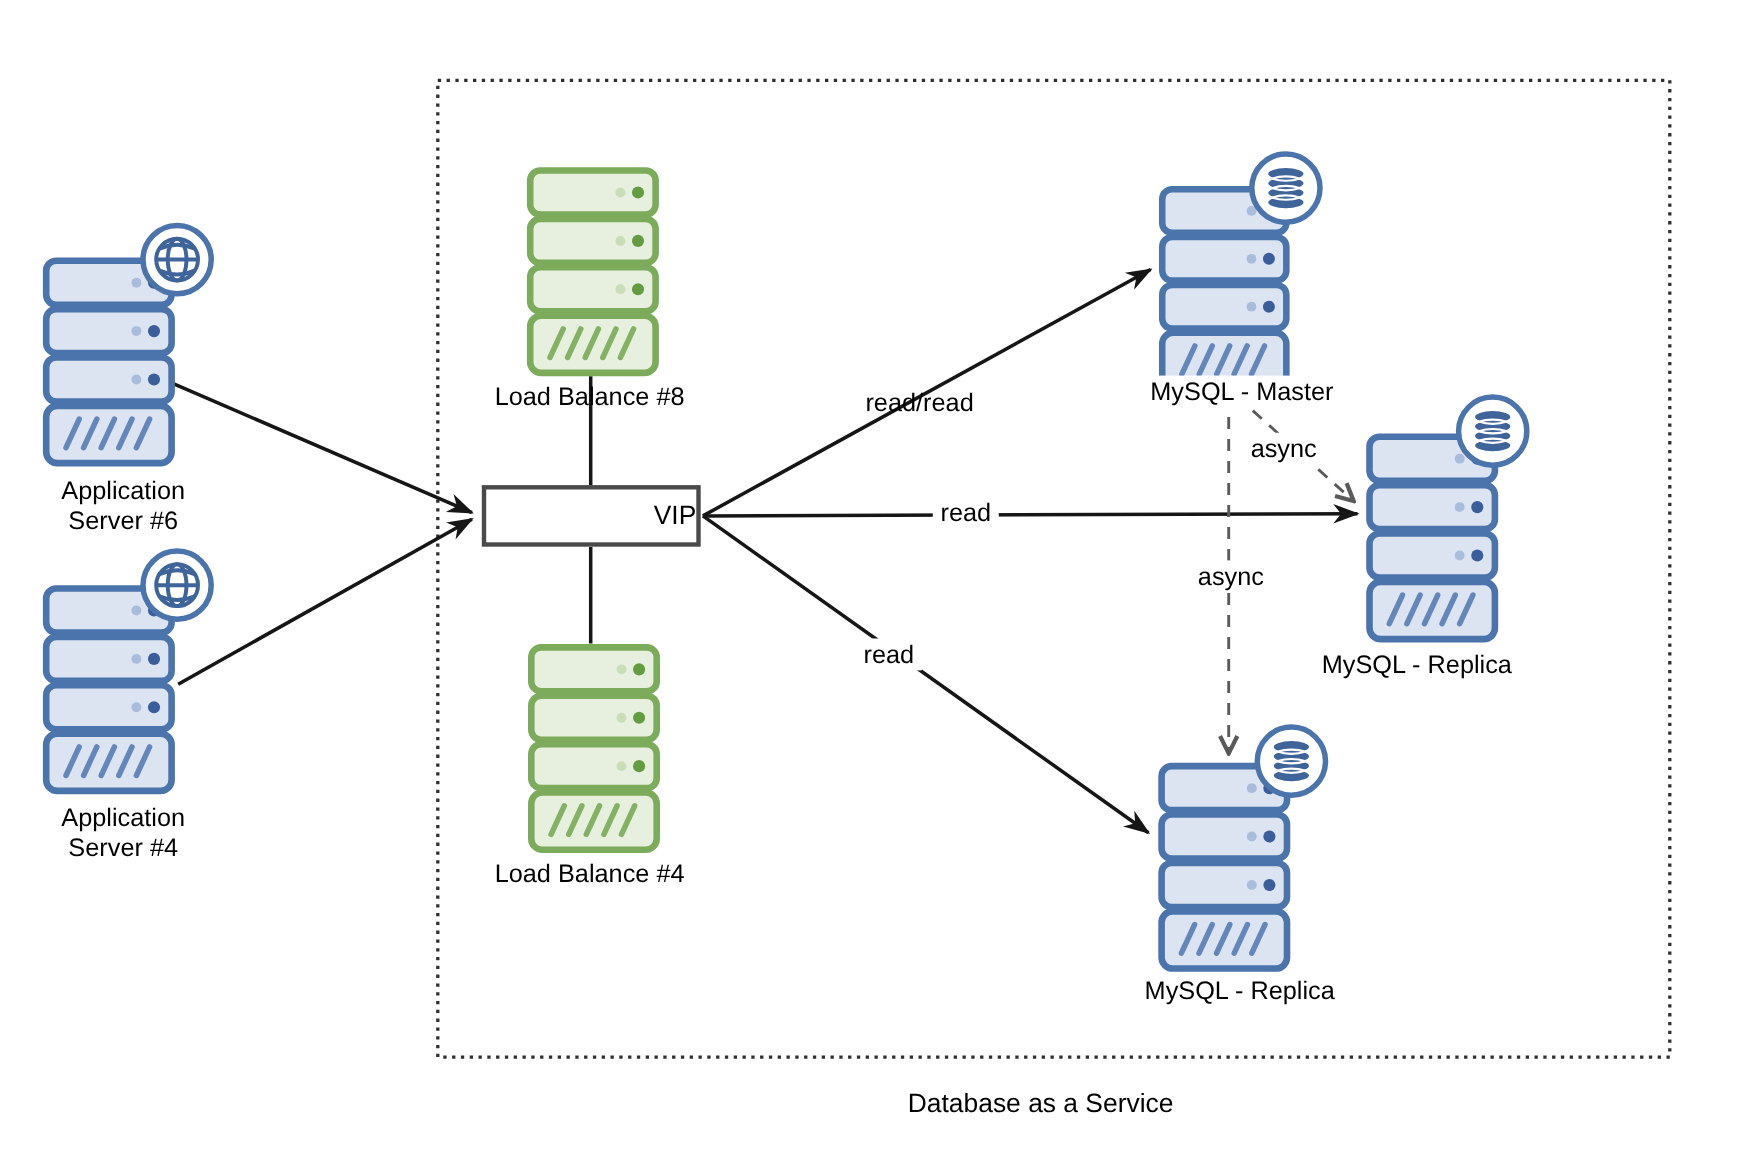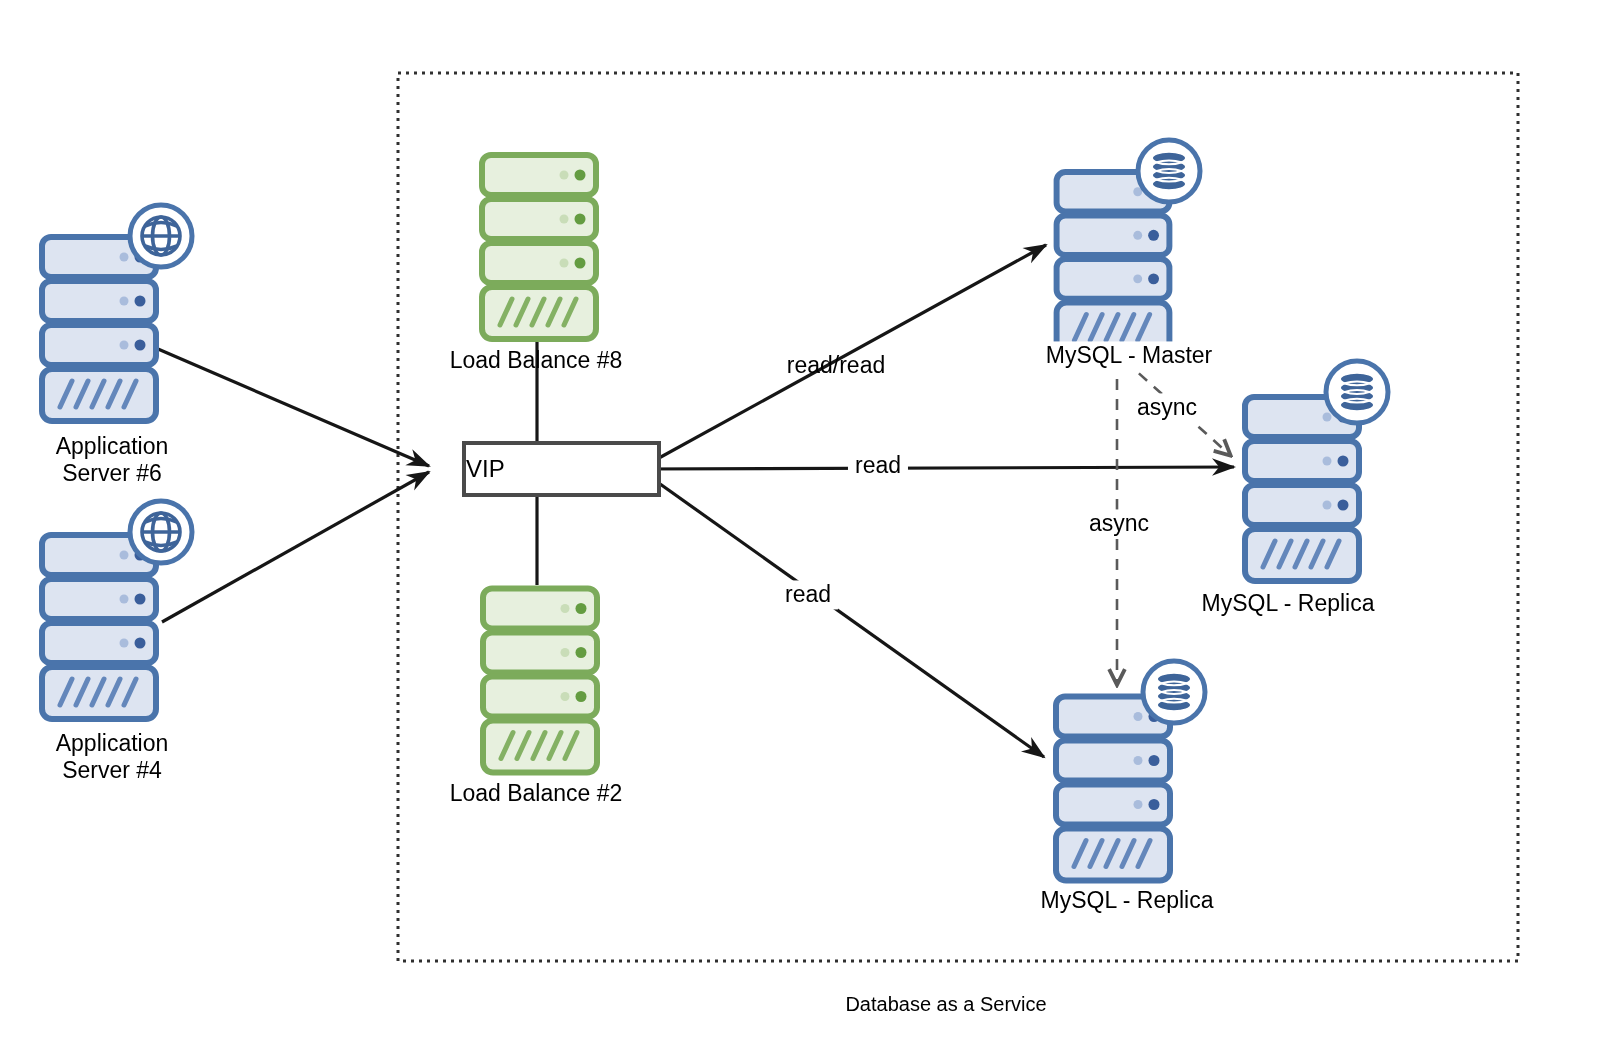--- a/index.html
+++ b/index.html
@@ -27,29 +27,28 @@
   }
   .lbl.on-line { background: #ffffff; padding: 1px 7px; }
 
   #vip-box {
     position: absolute;
     left: 438px; top: 441px;
     width: 199px; height: 56px;
     background: #ffffff;
     border: 4px solid #4a4a4a;
     box-sizing: border-box;
-    display: flex; align-items: center; justify-content: flex-start;
+    display: flex; align-items: center; justify-content: flex-end;
     font-size: 24px;
-    margin-left: 24px;
   }
   #daas-title {
     position: absolute;
     left: 946px; top: 1004px;
     transform: translate(-50%, -50%);
-    font-size: 20px;
+    font-size: 24px;
     white-space: nowrap;
   }
 </style>
 </head>
 <body>
 
 <div id="canvas">
 
   <svg id="diagram-svg" width="1598" height="1050" viewBox="0 0 1598 1050">
     <defs>
@@ -146,21 +145,21 @@
 
   <div class="lbl" style="left:112px; top:460px;">
     <span style="display:block">Application</span>
     <span style="display:block">Server #6</span>
   </div>
   <div class="lbl" style="left:112px; top:757px;">
     <span style="display:block">Application</span>
     <span style="display:block">Server #4</span>
   </div>
   <div class="lbl" style="left:536px; top:361px;">Load Balance #8</div>
-  <div class="lbl" style="left:536px; top:794px;">Load Balance #2</div>
+  <div class="lbl" style="left:536px; top:794px;">Load Balance #4</div>
   <div class="lbl on-line" style="left:1129px; top:356px;">MySQL - Master</div>
   <div class="lbl" style="left:1288px; top:604px;">MySQL - Replica</div>
   <div class="lbl" style="left:1127px; top:901px;">MySQL - Replica</div>
 
   <div class="lbl" style="left:836px; top:366px;">read/read</div>
   <div class="lbl on-line" style="left:878px; top:466px;">read</div>
   <div class="lbl on-line" style="left:808px; top:595px;">read</div>
   <div class="lbl on-line" style="left:1167px; top:408px;">async</div>
   <div class="lbl on-line" style="left:1119px; top:524px;">async</div>
 

